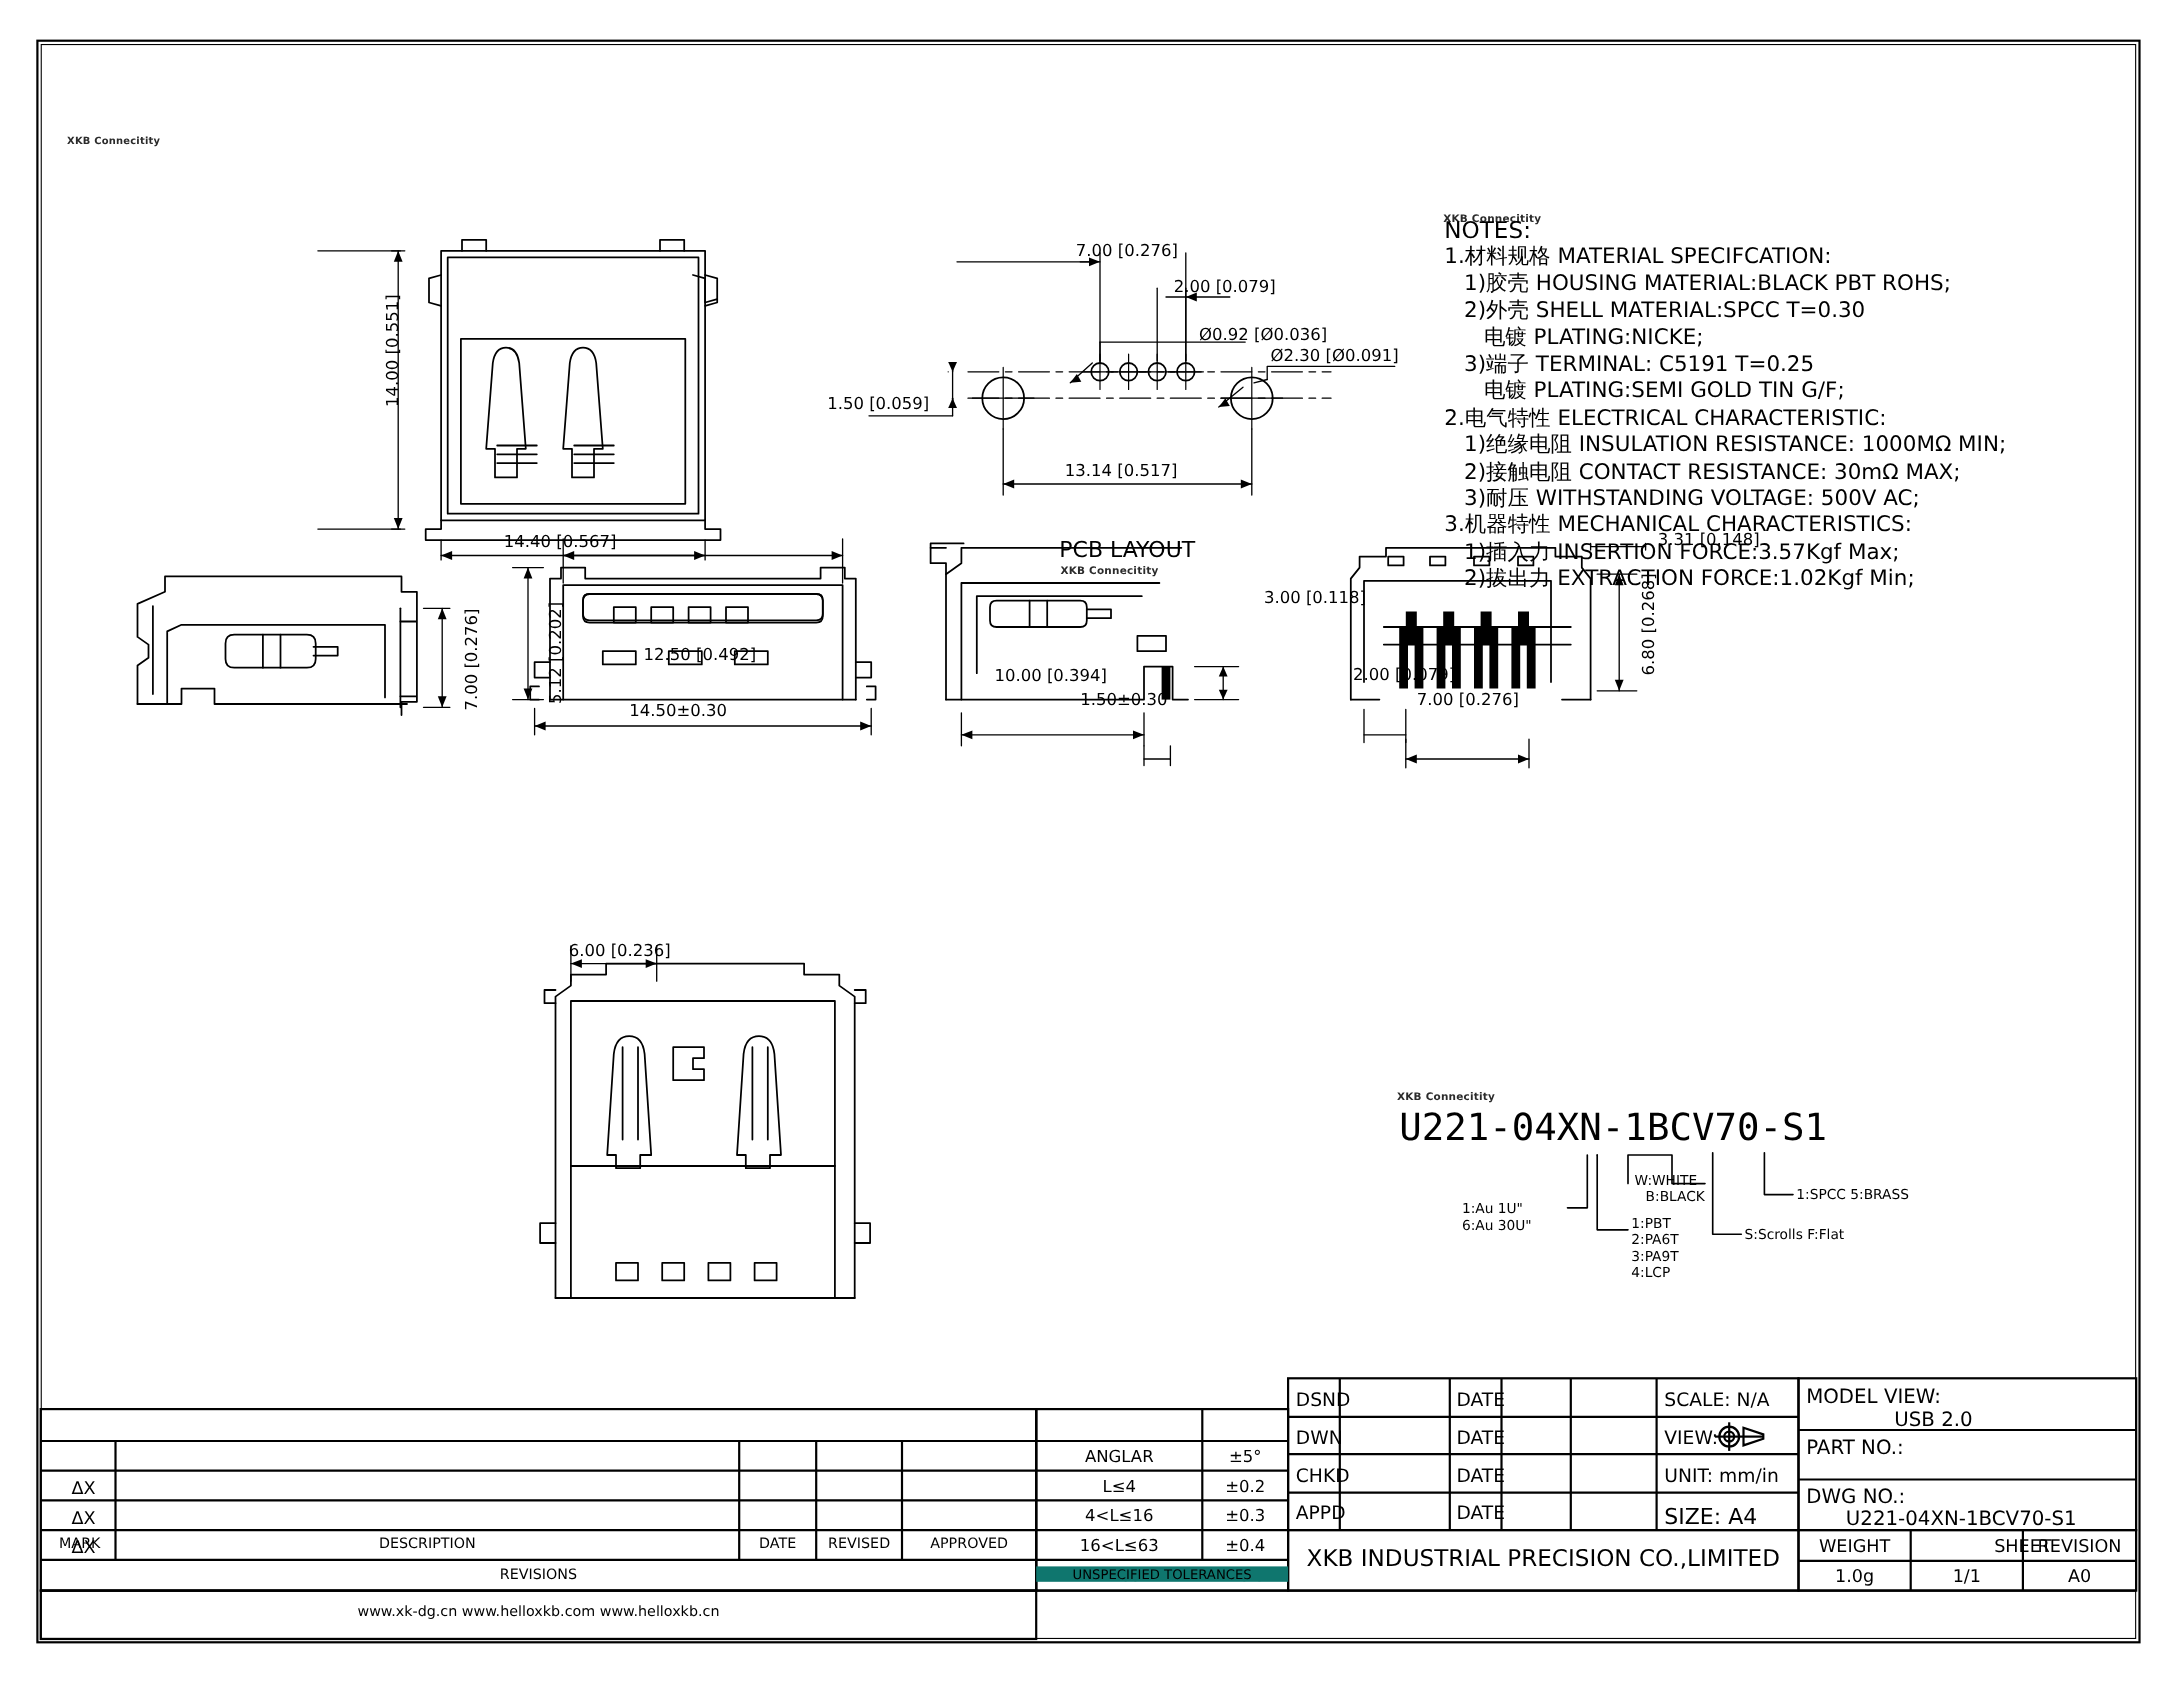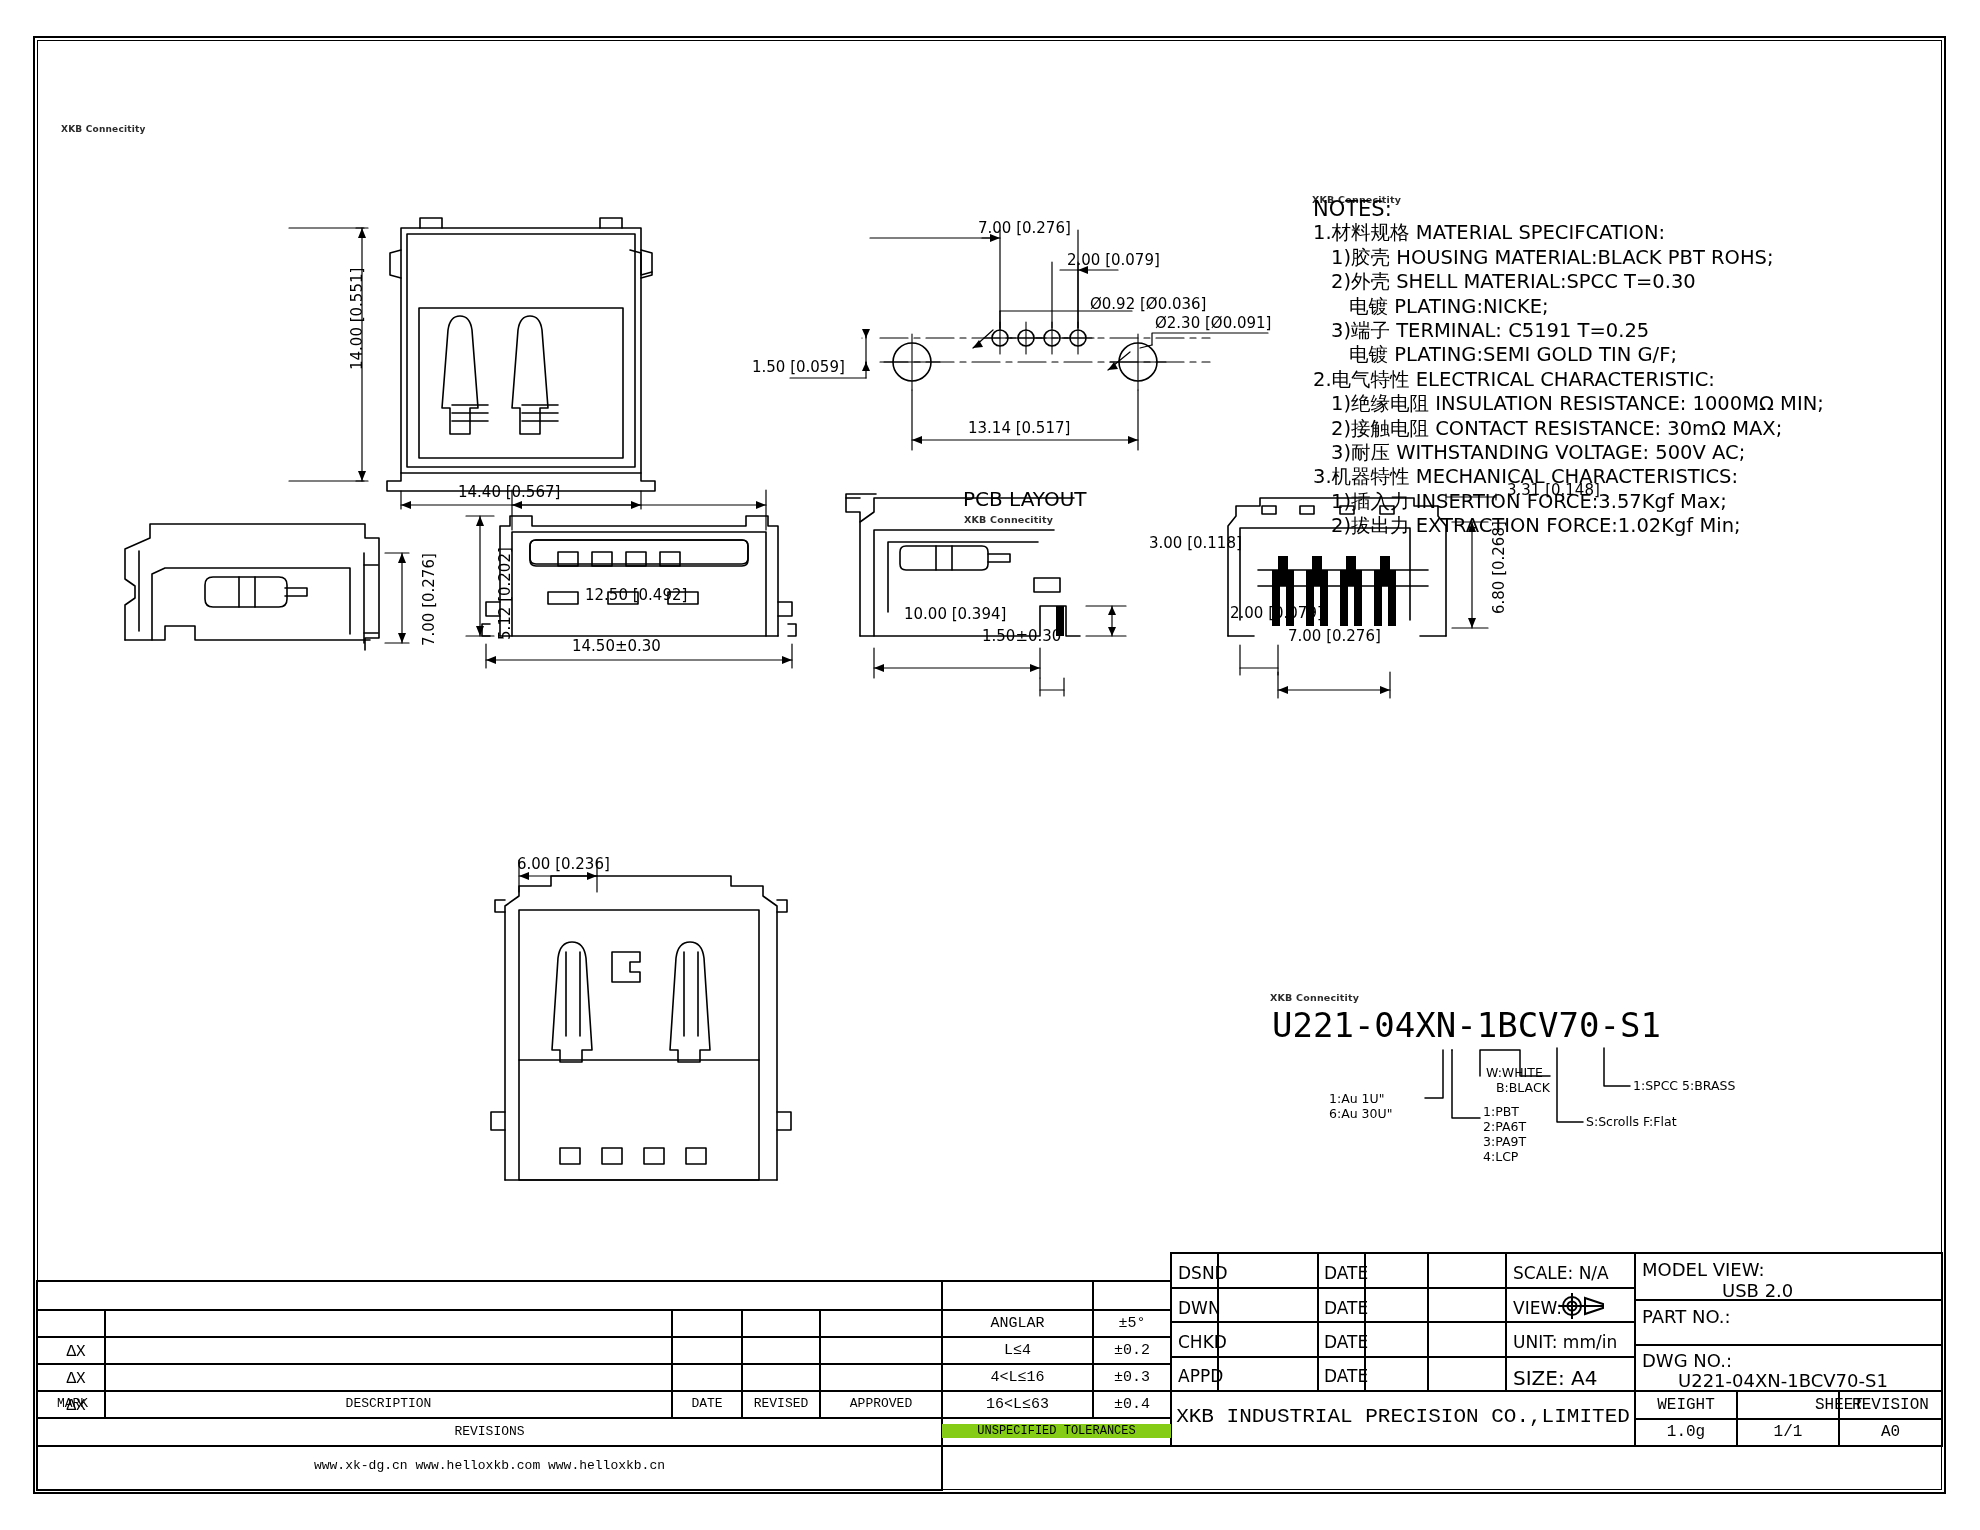--- a/index.html
+++ b/index.html
@@ -57,21 +57,21 @@
   svg { display:block; }
   .sv { position:absolute; left:0; top:0; }
 
   
   .tb {
     position:absolute;
     font-family:"DejaVu Sans", sans-serif;
     white-space:nowrap;
     color:#000;
   }
-  .tb-c { text-align:center;font-family:Liberation Mono, monospace; }
+  .tb-c { text-align:center; }
   .pn-title {
     position:absolute;
     font-family:"DejaVu Sans Mono", monospace;
     font-size:34px;
     letter-spacing:0px;
     white-space:nowrap;
   }
   .pn-leg {
     position:absolute;
     font-family:"DejaVu Sans", sans-serif;
@@ -502,21 +502,21 @@
   <div class="tb tb-c" style="left:942px; top:1315px; width:151px; font-size:15px;">ANGLAR</div>
   <div class="tb tb-c" style="left:1093px; top:1315px; width:78px; font-size:15px;">±5°</div>
   <div class="tb tb-c" style="left:942px; top:1342px; width:151px; font-size:15px;">L≤4</div>
   <div class="tb tb-c" style="left:1093px; top:1342px; width:78px; font-size:15px;">±0.2</div>
   <div class="tb tb-c" style="left:942px; top:1369px; width:151px; font-size:15px;">4&lt;L≤16</div>
   <div class="tb tb-c" style="left:1093px; top:1369px; width:78px; font-size:15px;">±0.3</div>
   <div class="tb tb-c" style="left:942px; top:1396px; width:151px; font-size:15px;">16&lt;L≤63</div>
   <div class="tb tb-c" style="left:1093px; top:1396px; width:78px; font-size:15px;">±0.4</div>
   <div class="tb tb-c" style="left:942px; top:1423px; width:151px; font-size:15px;">L&gt;63</div>
   <div class="tb tb-c" style="left:1093px; top:1423px; width:78px; font-size:15px;">±0.5</div>
-  <div class="tb tb-c" style="left:942px; top:1424px; width:229px; font-size:12px; background:#84cc16;">UNSPECIFIED TOLERANCES</div>
+  <div class="tb tb-c" style="left:942px; top:1424px; width:229px; font-size:12px; background:#0f766e;">UNSPECIFIED TOLERANCES</div>
 
   <div class="tb" style="left:1178px; top:1263px; font-size:17px;">DSND</div>
   <div class="tb" style="left:1324px; top:1263px; font-size:17px;">DATE</div>
   <div class="tb" style="left:1178px; top:1298px; font-size:17px;">DWN</div>
   <div class="tb" style="left:1324px; top:1298px; font-size:17px;">DATE</div>
   <div class="tb" style="left:1178px; top:1332px; font-size:17px;">CHKD</div>
   <div class="tb" style="left:1324px; top:1332px; font-size:17px;">DATE</div>
   <div class="tb" style="left:1178px; top:1366px; font-size:17px;text-align:center;">APPD</div>
   <div class="tb" style="left:1324px; top:1366px; font-size:17px;">DATE</div>
 

